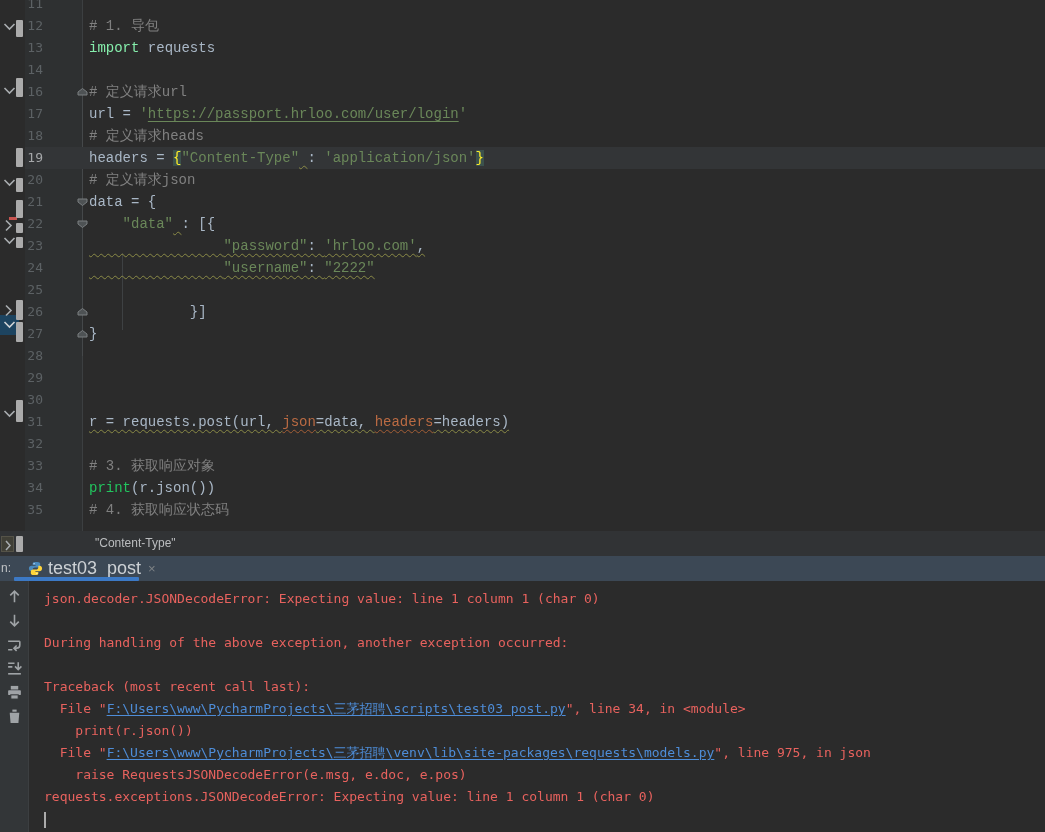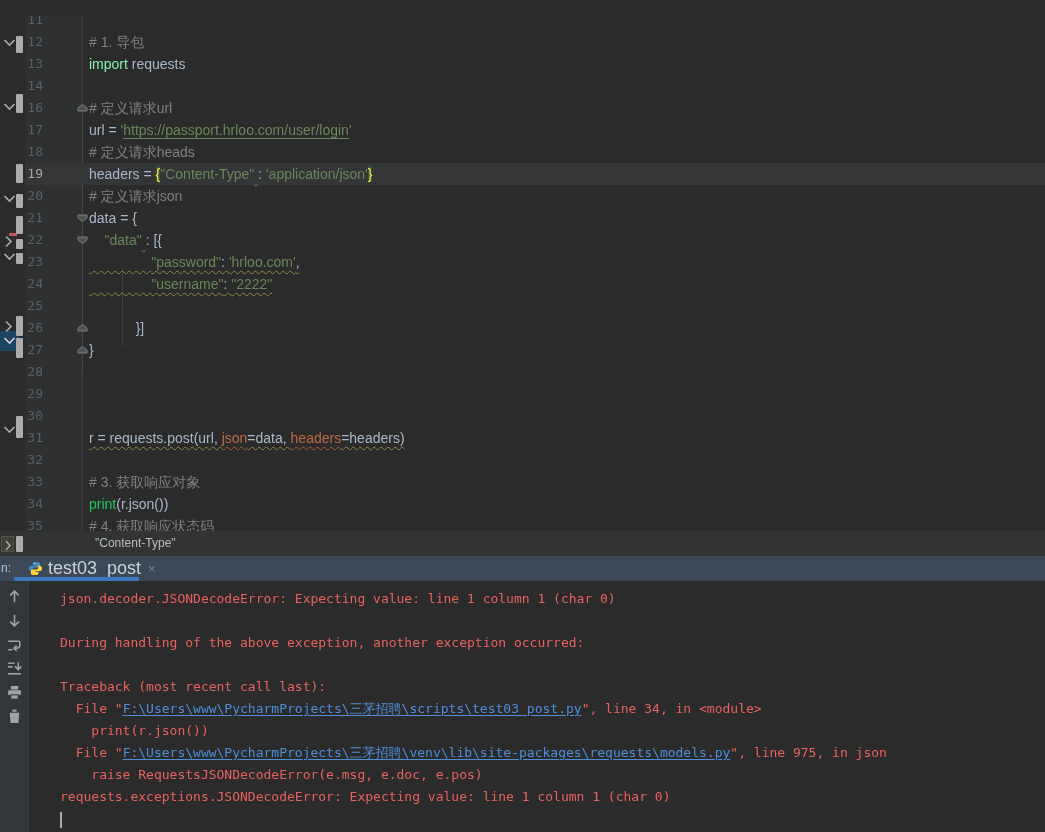--- a/index.html
+++ b/index.html
@@ -1,33 +1,33 @@
 <!DOCTYPE html>
 <html><head>
 <meta charset="utf-8">
 <style>
   html,body{margin:0;padding:0;background:#2B2B2B;width:1045px;height:832px;overflow:hidden;}
   *{box-sizing:border-box;}
   .ui{font-family:"Liberation Sans",sans-serif;}
 
   
-  #editor{position:absolute;left:0;top:16px;width:1045px;height:531px;background:#2B2B2B;overflow:hidden;}
+  #editor{position:absolute;left:0;top:0;width:1045px;height:531px;background:#2B2B2B;overflow:hidden;}
   #gutter-bg{position:absolute;left:25px;top:0;width:57px;height:531px;background:#2E3031;}
   #gutter-sep{position:absolute;left:82px;top:0;width:1px;height:531px;background:#3C3F41;}
   #fold-line{position:absolute;left:82px;top:92px;width:1px;height:264px;background:#45484A;}
   #indent-guide{position:absolute;left:122px;top:253px;width:1px;height:77px;background:#3E4143;}
   #code-rows{position:absolute;left:0;top:-7px;width:1045px;}
   .row{position:relative;height:22px;display:flex;align-items:center;}
   .row.hl{background:linear-gradient(90deg,rgba(0,0,0,0) 0 25px,#333537 25px);}
   .ln{width:45px;flex:0 0 45px;text-align:right;font-family:"DejaVu Sans Mono",monospace;
       font-size:13px;color:#5C6164;line-height:22px;padding-right:2px;}
   .row.hl .ln{color:#A5A7A9;}
   .fold{width:44px;flex:0 0 44px;height:22px;position:relative;}
   .fold svg{position:absolute;left:32px;top:7px;}
-  pre.code{margin:0;font-family:Liberation Sans, sans-serif;font-size:14px;line-height:22px;white-space:pre;}
+  pre.code{margin:0;font-family:Liberation Mono, monospace;font-size:14px;line-height:22px;white-space:pre;}
   .sg{text-underline-offset:3px;}
   .sg.d{color:#A9B7C6;}
   .sg.k{color:#86efac;}
   .sg.s{color:#6A8759;}
   .sg.c{color:#808080;}
   .sg.b{color:#22c55e;}
   .sg.a{color:#BB6B43;}
   .sg.bh{background:#3B514D;color:#FFEF28;}
   .sg.su{color:#6A8759;text-decoration:underline;text-decoration-color:#6A8759;}
   .sg.w1{text-decoration-line:underline;text-decoration-style:wavy;text-decoration-color:#8A8A46;text-decoration-thickness:1px;}
@@ -55,21 +55,21 @@
   #run-tab .pyicon{margin-left:6px;width:15px;height:15px;}
   #run-tab .tab-label{margin-left:5px;font-size:18px;color:#CDD1D5;}
   #run-tab .tab-close{margin-left:7px;font-size:13px;color:#7E8386;line-height:15px;}
   #tab-underline{position:absolute;left:14px;bottom:0;width:125px;height:4px;background:#3C79C5;border-radius:1px;}
 
   
   #console{position:absolute;left:0;top:581px;width:1045px;height:251px;background:#2B2B2B;overflow:hidden;}
   #console-toolbar{position:absolute;left:0;top:0;width:29px;height:251px;background:#333638;border-right:1px solid #3C3F41;}
   .cicon{position:absolute;left:6px;width:17px;height:17px;}
   #console-lines{position:absolute;left:0;top:7px;width:1045px;}
-  pre.cline{margin:0;padding-left:60px;height:22px;font-family:"DejaVu Sans Mono",monospace;
+  pre.cline{margin:0;padding-left:44px;height:22px;font-family:"DejaVu Sans Mono",monospace;
             font-size:13px;line-height:22px;white-space:pre;}
   .cs.e{color:#E8625E;}
   .cs.l{color:#4E8DD8;text-decoration:underline;text-decoration-color:#4E8DD8;text-underline-offset:2px;}
   #caret{display:inline-block;width:2px;height:16px;background:#ABABAB;vertical-align:middle;}
 </style>
 </head>
 <body>
 
 <div id="editor">
   <div id="gutter-bg"></div>

